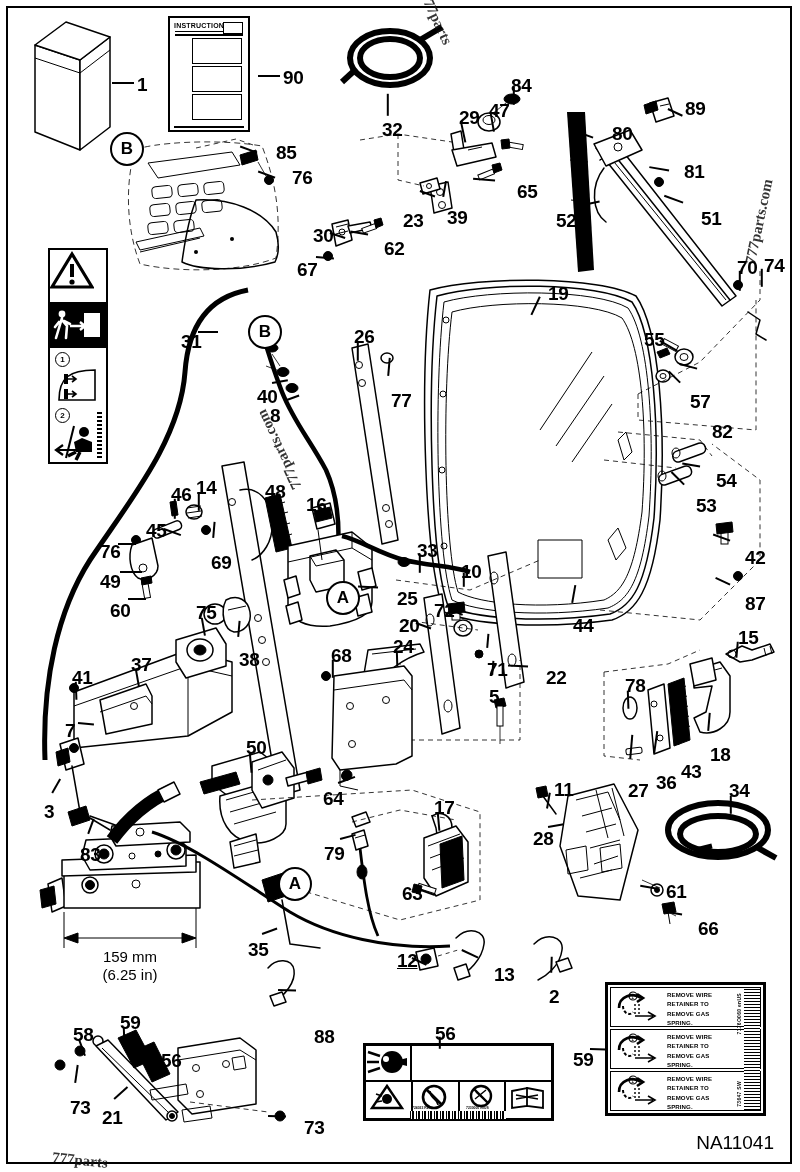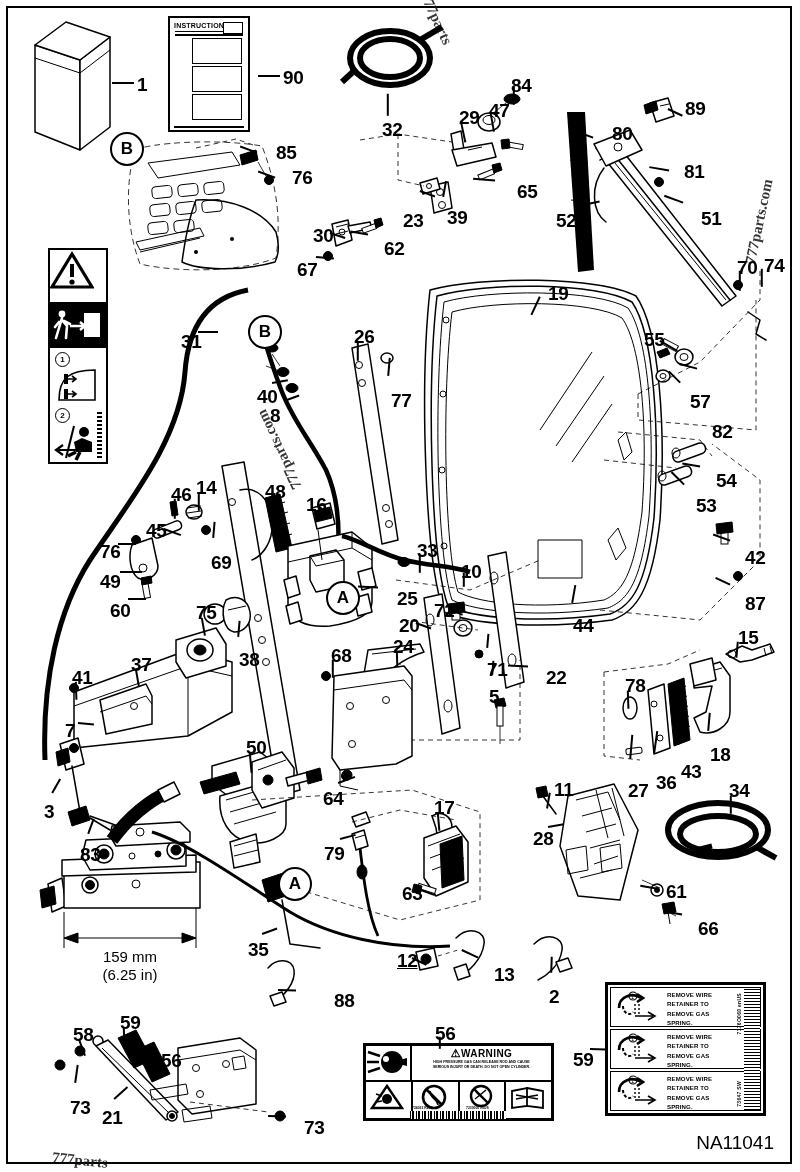--- a/index.html
+++ b/index.html
@@ -595,27 +595,20 @@
 
   <div id="decal56">
     <div id="dwTop">
       <div class="l">
         <svg width="42" height="32" viewBox="0 0 42 32">
           <ellipse cx="26" cy="16" rx="11" ry="11" fill="#000"></ellipse>
           <circle cx="20" cy="13" r="3" fill="#fff"></circle>
           <path d="M2 6 L14 10 M1 16 L13 16 M2 26 L14 22" stroke="#000" stroke-width="2.4"></path>
           <path d="M33 14 L41 12 L41 20 L33 18 Z" fill="#000"></path>
         </svg>
-      </div>
-      <div class="r">
-        <div class="hd">
-          <span style="font-size:11px">⚠</span><span>WARNING</span>
-        </div>
-        <div class="bd">HIGH PRESSURE GAS CAN RELEASE ROD AND CAUSE</div>
-        <div class="bd">SERIOUS INJURY OR DEATH. DO NOT OPEN CYLINDER.</div>
       </div>
     </div>
     <div id="dwBot">
       <div>
         <svg width="38" height="28" viewBox="0 0 38 28" style="margin:1px 0 0 2px">
           <path d="M19 3 L34 25 L4 25 Z" fill="none" stroke="#000" stroke-width="2.4"></path>
           <circle cx="19" cy="16" r="5" fill="#000"></circle>
           <path d="M8 11 L14 13 M8 19 L14 18" stroke="#000" stroke-width="1.6"></path>
         </svg>
       </div>
@@ -874,21 +867,21 @@
       <div class="cal" style="left: 666px; top: 882px;">61</div>
       <div class="lead" style="left: 656px; top: 888px; width: 16px; transform: rotate(190deg);"></div>
       <div class="cal" style="left: 698px; top: 919px;">66</div>
       <div class="lead" style="left: 682px; top: 914px; width: 18px; transform: rotate(190deg);"></div>
       <div class="cal" style="left: 397px; top: 951px; text-decoration: underline;">12</div>
       <div class="lead" style="left: 412px; top: 957px; width: 16px; transform: rotate(25deg);"></div>
       <div class="cal" style="left: 494px; top: 965px;">13</div>
       <div class="lead" style="left: 478px; top: 957px; width: 18px; transform: rotate(205deg);"></div>
       <div class="cal" style="left: 549px; top: 987px;">2</div>
       <div class="lead" style="left: 551px; top: 972px; width: 16px; transform: rotate(272deg);"></div>
-      <div class="cal" style="left: 314px; top: 991px; margin-left: 20px;">88</div>
+      <div class="cal" style="left: 314px; top: 1027px;">88</div>
       <div class="lead" style="left: 296px; top: 990px; width: 18px; transform: rotate(182deg);"></div>
       <div class="cal" style="left: 435px; top: 1024px;">56</div>
       <div class="lead" style="left: 440px; top: 1036px; width: 12px; transform: rotate(90deg);"></div>
       <div class="cal" style="left: 573px; top: 1050px;">59</div>
       <div class="lead" style="left: 590px; top: 1048px; width: 16px; transform: rotate(2deg);"></div>
       <div class="cal" style="left: 73px; top: 1025px;">58</div>
       <div class="lead" style="left: 79px; top: 1038px; width: 18px; transform: rotate(70deg);"></div>
       <div class="cal" style="left: 120px; top: 1013px;">59</div>
       <div class="lead" style="left: 124px; top: 1027px; width: 18px; transform: rotate(88deg);"></div>
       <div class="cal" style="left: 161px; top: 1051px;">56</div>

